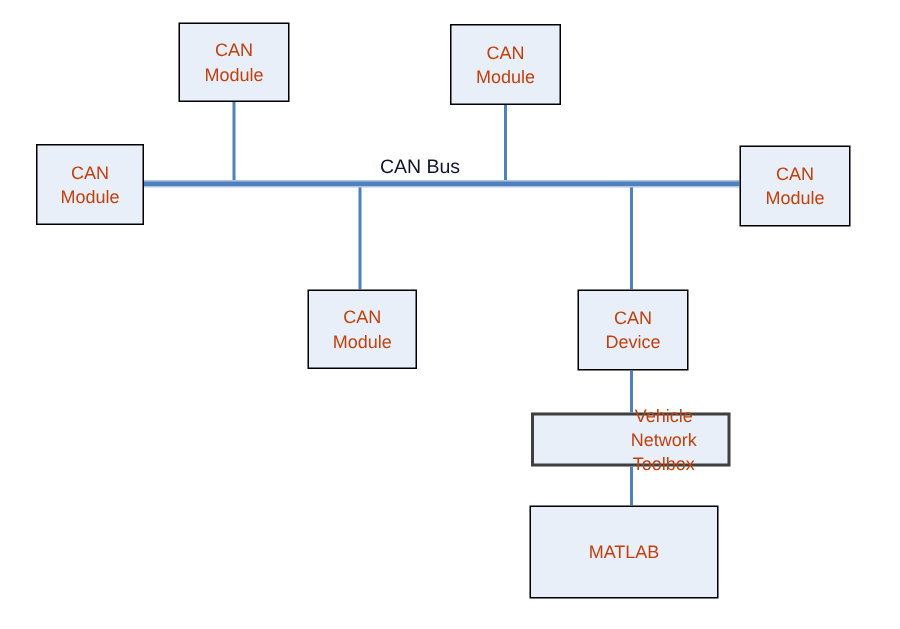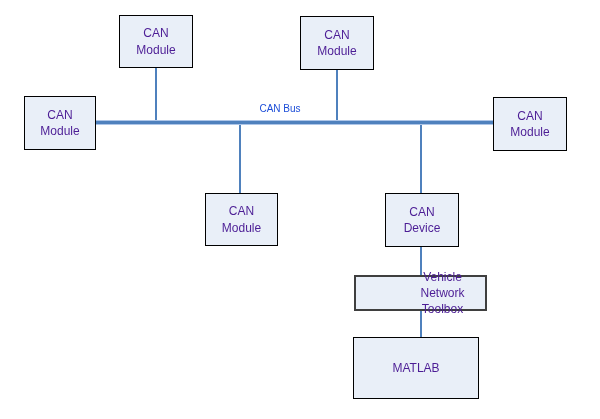--- a/index.html
+++ b/index.html
@@ -19,21 +19,21 @@
     position: absolute;
     box-sizing: border-box;
     background: var(--node-fill, #E9EFF8);
     border: 1px solid var(--node-border, #000000);
     display: flex;
     align-items: center;
     justify-content: center;
     text-align: center;
     font-size: 12px;
     line-height: 1.35;
-    color: #4c1d95;
+    color: #c2410c;
     white-space: pre-line;
   }
   .node.heavy {
     border-width: 2px;
     border-color: #3f3f3f;
   }
   
   #n-top-left   { left:119px; top:15px;  width:74px;  height:53px; }
   #n-top-right  { left:300px; top:16px;  width:74px;  height:54px; }
   #n-left       { left:24px;  top:96px;  width:72px;  height:54px; }
@@ -63,22 +63,22 @@
   #c-device     { left:420px; top:124px; height:69px; }
   #c-device-vnt { left:420px; top:247px; height:28px; }
   #c-vnt-matlab { left:420px; top:311px; height:26px; }
 
   .bus-label {
     position: absolute;
     left: 230px;
     top: 103px;
     width: 100px;
     text-align: center;
-    font-size: 10px;
-    color: #1d4ed8;
+    font-size: 13px;
+    color: #0f172a;
   }
 </style>
 </head>
 <body>
 
 <div id="canvas">
 
   <div class="connector" id="c-top-left"></div>
   <div class="connector" id="c-top-right"></div>
   <div class="connector" id="c-bottom"></div>

